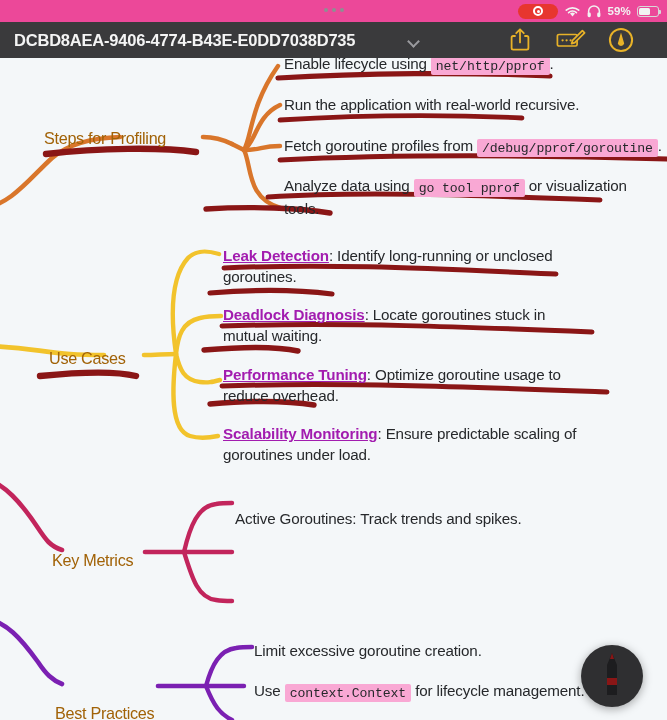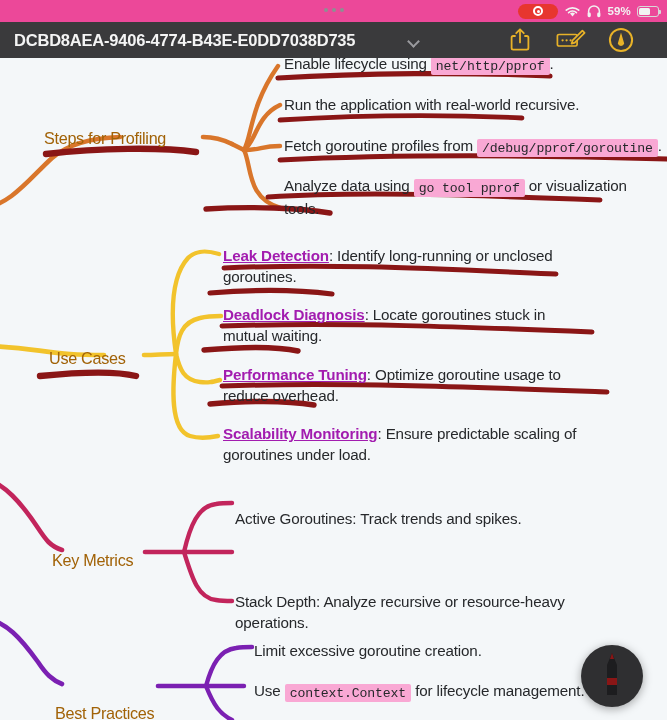--- a/index.html
+++ b/index.html
@@ -259,23 +259,20 @@
 
     <div class="node root" style="left:52px;top:484px;margin-top:8px;">
       <span>Key Metrics</span>
     </div>
 
     <div class="node" style="left:235px;top:451px;width:360px">
       <span>Active Goroutines: Track trends and spikes.</span>
     </div>
 
 
-    <div class="node" style="left:235px;top:534px;width:340px">
-      <span>Stack Depth: Analyze recursive or resource-heavy operations.</span>
-    </div>
 
     <div class="node root" style="left:55px;top:645px;">
       <span>Best Practices</span>
     </div>
 
     <div class="node" style="left:254px;top:623px;width:380px">
       <span>Use </span><code>context.Context</code><span> for lifecycle management.</span>
     </div>
 
     <div class="node" style="left:254px;top:583px;width:360px">

